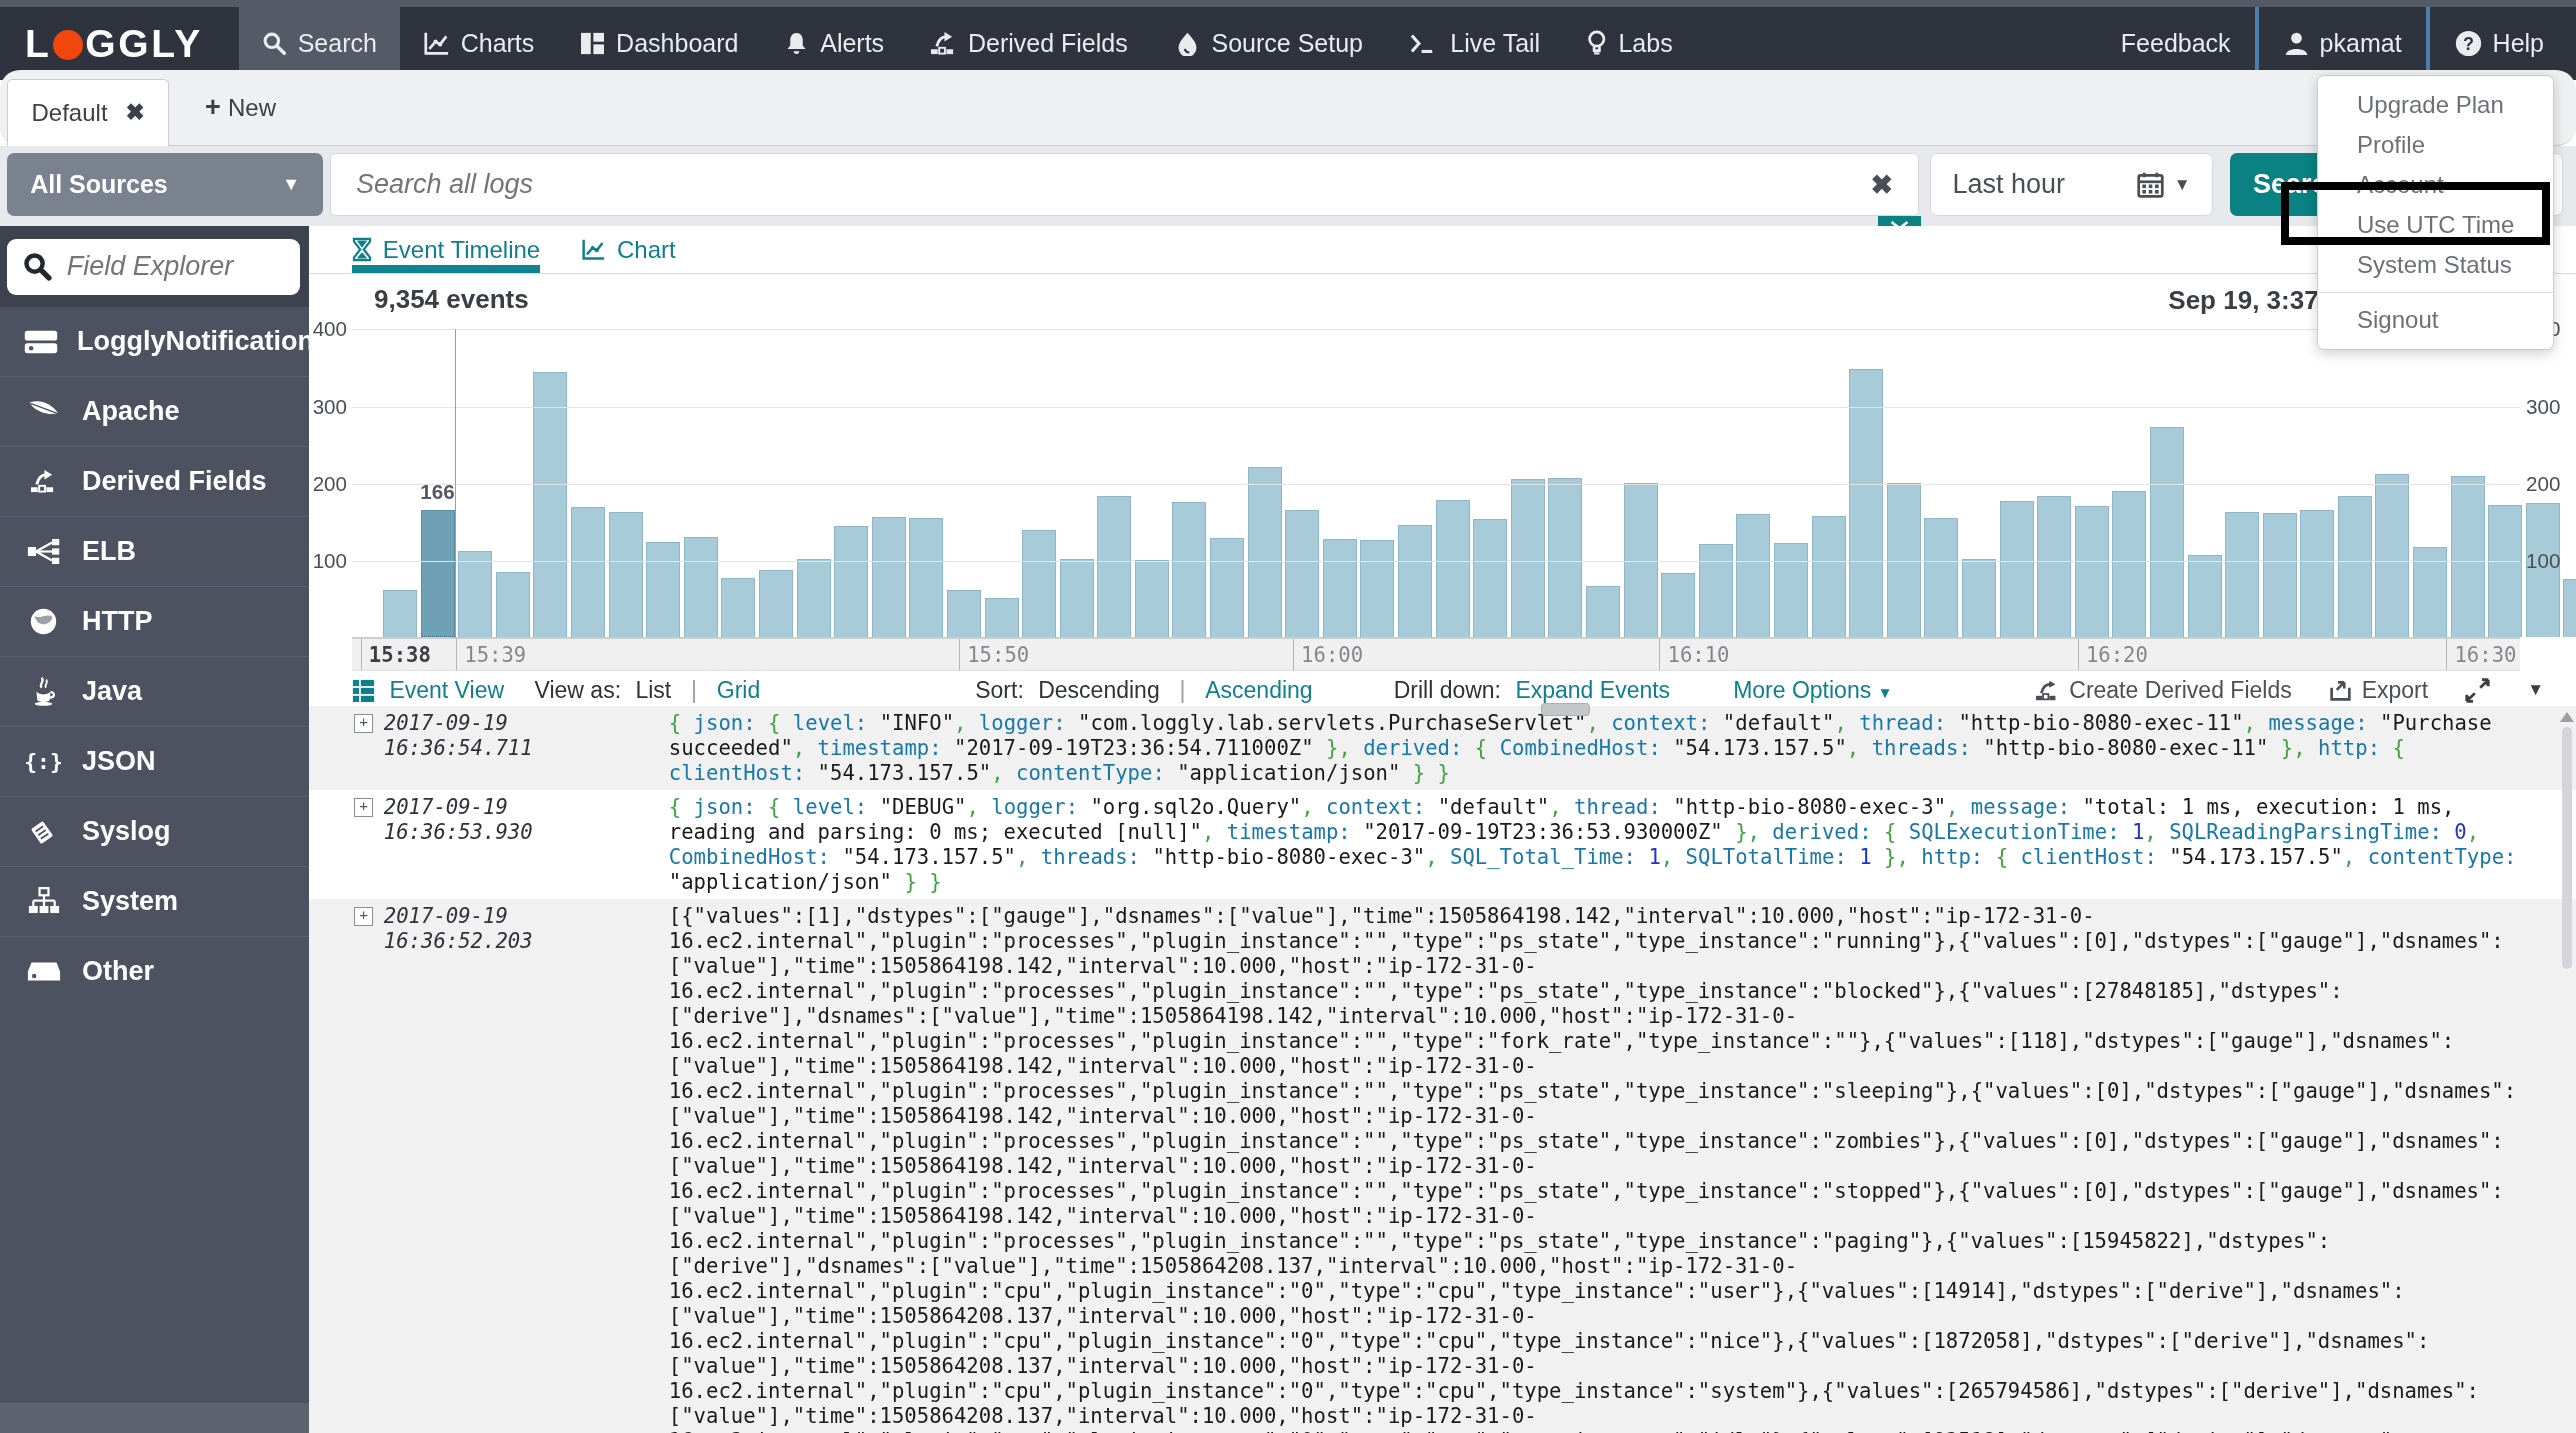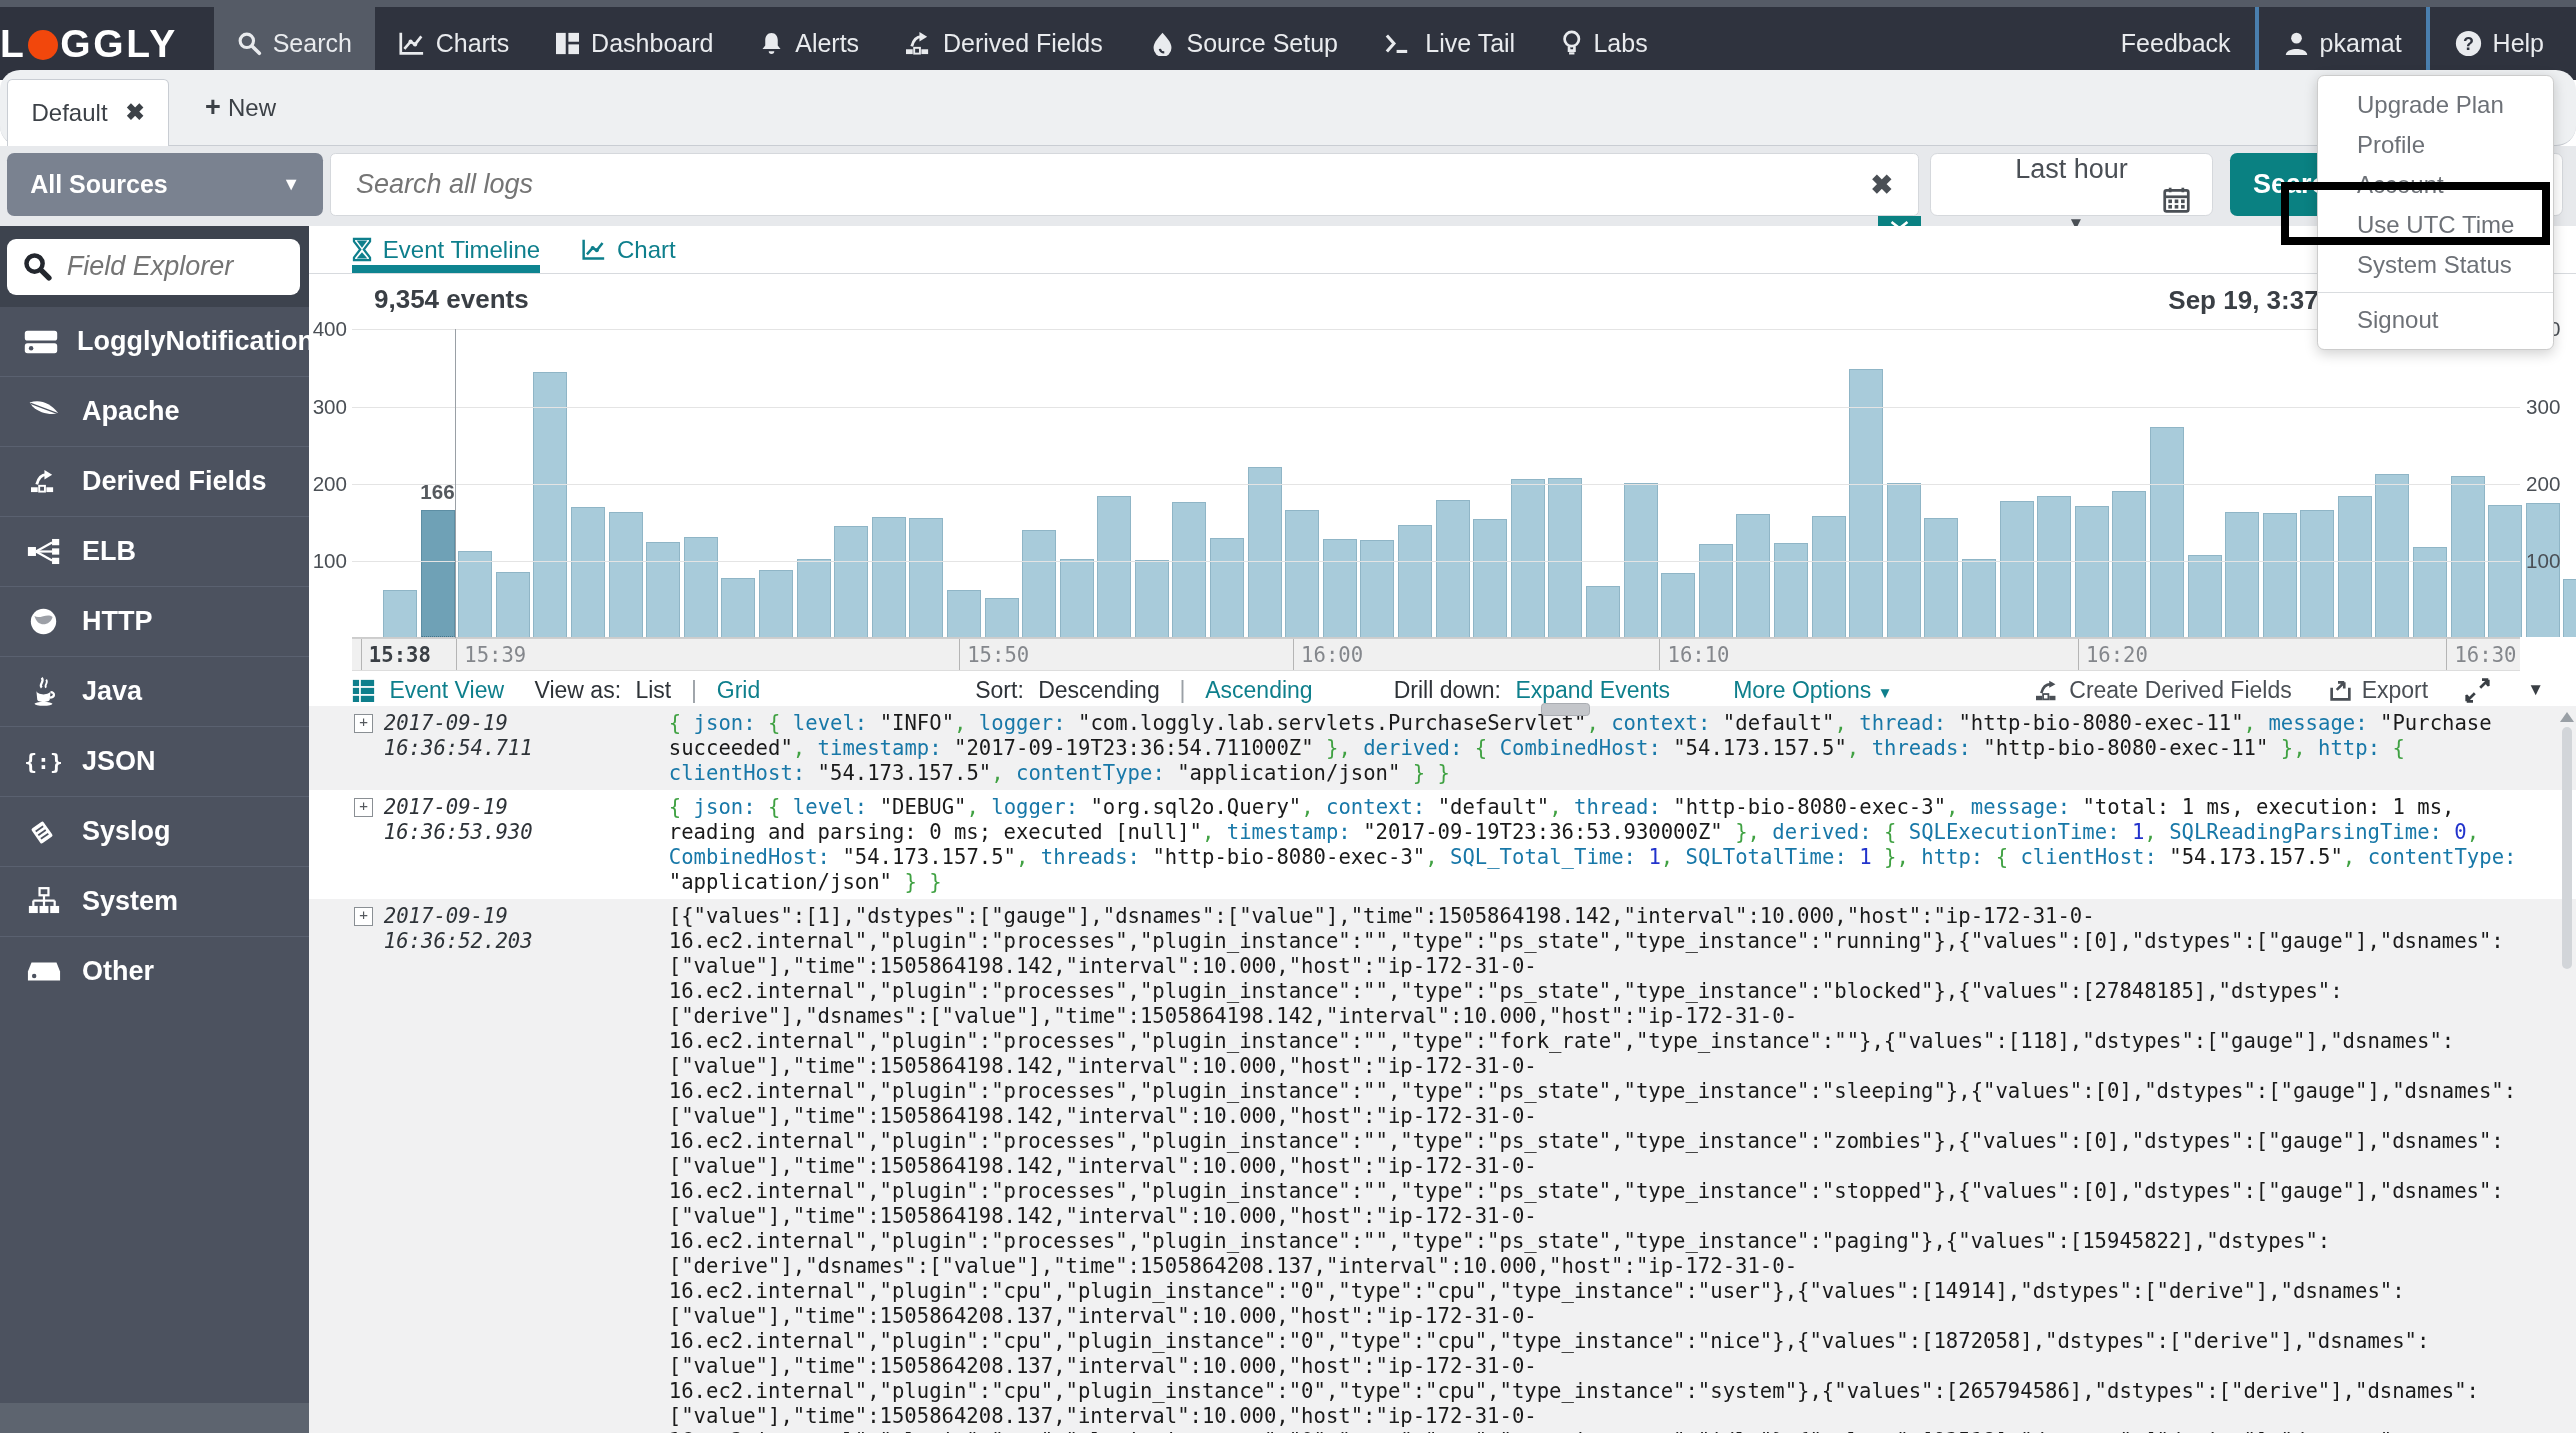--- a/index.html
+++ b/index.html
@@ -2,21 +2,21 @@
 <html style="font-size:14.4px"><head>
 <meta charset="utf-8">
 <style>
   html,body{margin:0;padding:0;}
   body{width:2576px;height:1433px;overflow:hidden;position:relative;background:#fff;
        font-family:"Liberation Sans",sans-serif;-webkit-font-smoothing:antialiased;}
   svg{display:block;}
 
   
   .topstrip{position:absolute;top:0;left:0;right:0;height:7.2px;background:#555b66;}
-  .topnav{position:absolute;top:7.2px;left:0;right:0;height:73px;background:#2f333e;display:flex;align-items:stretch;}
+  .topnav{position:absolute;top:7.2px;left:0;right:0;height:73px;background:#2f333e;display:flex;align-items:stretch;padding-left:25px;}
   .logo{display:flex;align-items:center;color:#fff;font-size:39px;font-weight:bold;letter-spacing:2.7px;margin-right:36px;}
   .logo .o{width:30px;height:30px;border-radius:50%;background:#f2470c;display:inline-block;margin:3.6px 1.8px 0 1.8px;}
   .navitem{display:flex;align-items:center;gap:10.8px;padding:0 23px;color:#e9ebee;font-size:25px;font-weight:500;position:relative;cursor:pointer;}
   .navitem.active{background:#555b66;}
   .navitem.active::after{content:"";position:absolute;left:0;right:0;bottom:0;height:7.2px;background:#f4500c;}
   .navright{margin-left:auto;display:flex;align-items:stretch;padding-right:9px;}
   .navdiv{width:3.6px;background:#4a7fae;margin:0 1.8px;}
   .navitem .ntxt{white-space:nowrap;}
 
   
@@ -27,21 +27,21 @@
   .newtab .plus{font-weight:bold;font-size:27px;}
 
   
   .searchrow{position:absolute;top:146px;left:0;right:0;height:80px;background:#e7e9ec;border-bottom:0.9px solid #d2d5da;padding-left:44px;}
   .allsources{position:absolute;left:7.2px;top:7.2px;width:316px;height:63px;background:#7a8290;border-radius:7.2px;color:#fff;font-size:25px;font-weight:600;display:flex;align-items:center;padding:0 23px;box-sizing:border-box;cursor:pointer;}
   .allsources .caret{margin-left:auto;font-size:18px;color:#fff;}
   .searchinput{position:absolute;left:330px;top:7.2px;width:1589px;height:63px;background:#fff;border:0.9px solid #d5d8dc;border-radius:5.4px;box-sizing:border-box;display:flex;align-items:center;}
   .searchinput input{border:none;outline:none;flex:1;font-size:27px;font-style:italic;color:#555;padding:0 25px;font-family:"Liberation Sans",sans-serif;background:transparent;}
   .clearx{position:absolute;right:25px;font-size:27px;color:#4a4f55;font-weight:bold;cursor:pointer;}
   .chevbadge{position:absolute;left:1878px;top:70px;width:43px;height:27px;background:#0a8182;border-radius:0 0 5.4px 5.4px;display:flex;align-items:center;justify-content:center;cursor:pointer;}
-  .lasthour{position:absolute;left:1930px;top:7.2px;width:283px;height:63px;background:#fff;border:0.9px solid #d5d8dc;border-radius:7.2px;box-sizing:border-box;display:flex;align-items:center;padding:0 21.5px;font-size:27px;color:#4a4f55;cursor:pointer;flex-direction:column;}
+  .lasthour{position:absolute;left:1930px;top:7.2px;width:283px;height:63px;background:#fff;border:0.9px solid #d5d8dc;border-radius:7.2px;box-sizing:border-box;display:flex;align-items:center;padding:0 21.5px;font-size:27px;color:#4a4f55;cursor:pointer;}
   .lasthour .cal{margin-left:auto;}
   .lasthour .caret{font-size:17px;color:#4a4f55;margin-left:9px;}
   .searchbtn{position:absolute;left:2230px;top:7.2px;width:144px;height:63px;background:#0a8182;border:none;border-radius:7.2px;color:#fff;font-size:27px;font-weight:bold;text-align:left;padding-left:23px;cursor:pointer;font-family:"Liberation Sans",sans-serif;}
   .bellbtn{position:absolute;left:2493px;top:7.2px;width:70px;height:63px;background:#fff;border:0.9px solid #d5d8dc;border-radius:7.2px;box-sizing:border-box;display:flex;align-items:center;justify-content:center;cursor:pointer;}
 
   
   .usermenu{position:absolute;left:2317px;top:75px;width:235px;background:#fff;border:0.9px solid #ccc;border-radius:7.2px;box-shadow:0 3.6px 12.6px rgba(0,0,0,.18);padding:9px 0;z-index:40;}
   .usermenu .mi{height:40px;display:flex;align-items:center;padding-left:39px;font-size:24px;color:#6d7177;cursor:pointer;}
   .usermenu .sep{border-top:0.9px solid #d9dcdf;margin:7.2px 0;}
   .annotation{position:absolute;left:2281px;top:182px;width:269px;height:63px;border:8px solid #000;box-sizing:border-box;z-index:50;pointer-events:none;}

